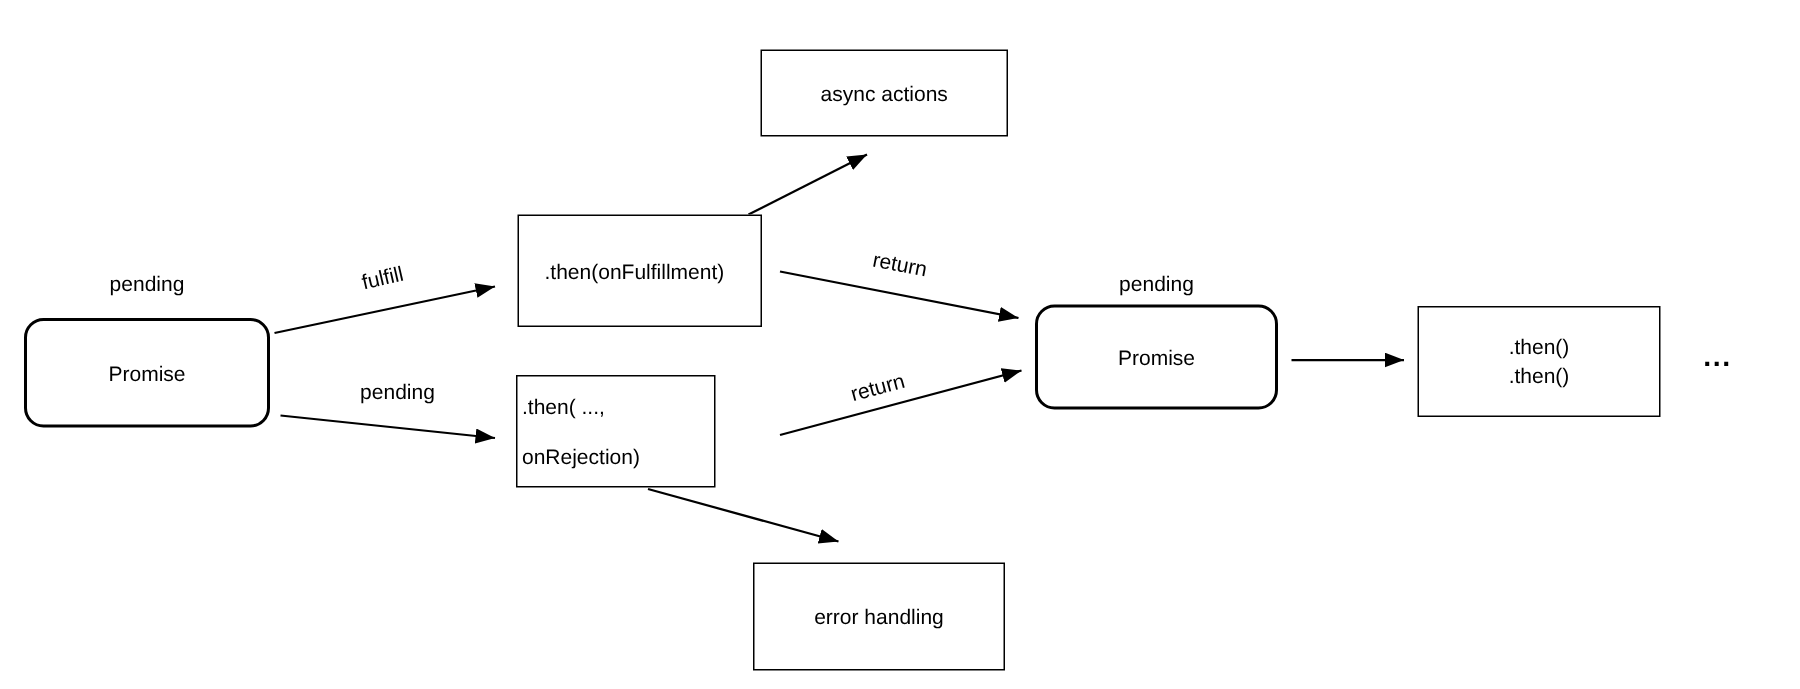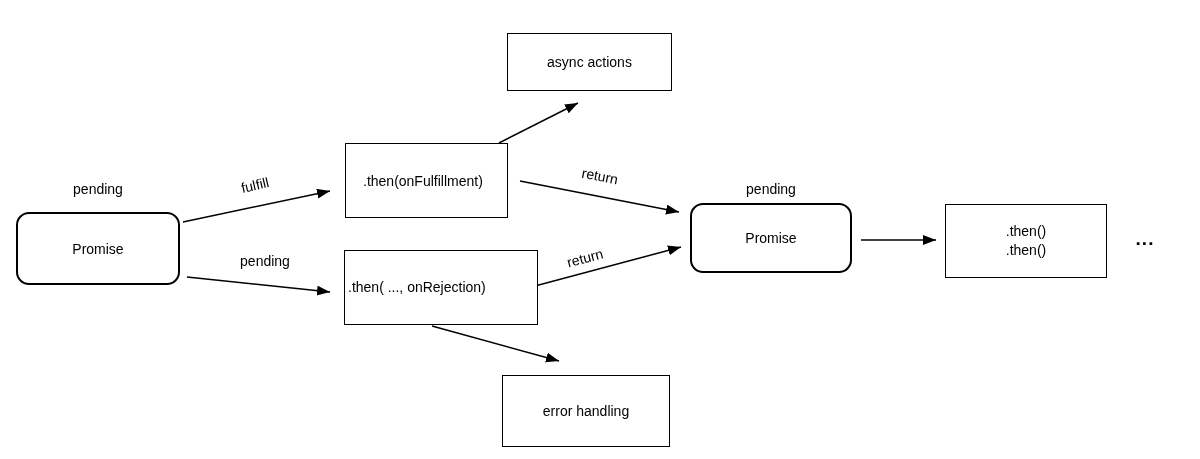--- a/index.html
+++ b/index.html
@@ -107,21 +107,21 @@
 
   <div class="flabel" style="left:210px; top:177px; width:90px; transform:rotate(-13deg);">fulfill</div>
 
   <div class="flabel" style="left:220px; top:253px; width:90px;">pending</div>
 
 
   <div class="node left-text" style="left:345px; top:143px; width:163px; height:75px;">
     <span>.then(onFulfillment)</span>
   </div>
 
-  <div class="node two-line-left" style="left:344px; top:250px; width:194px; height:75px;">
+  <div class="node two-line-left" style="left:344px; top:250px; width:133px; height:75px;">
     <span class="line">.then( ..., onRejection)</span>
   </div>
 
   <div class="node" style="left:507px; top:33px; width:165px; height:58px;">
     <span>async actions</span>
   </div>
 
   <div class="node" style="left:502px; top:375px; width:168px; height:72px;">
     <span>error handling</span>
   </div>

